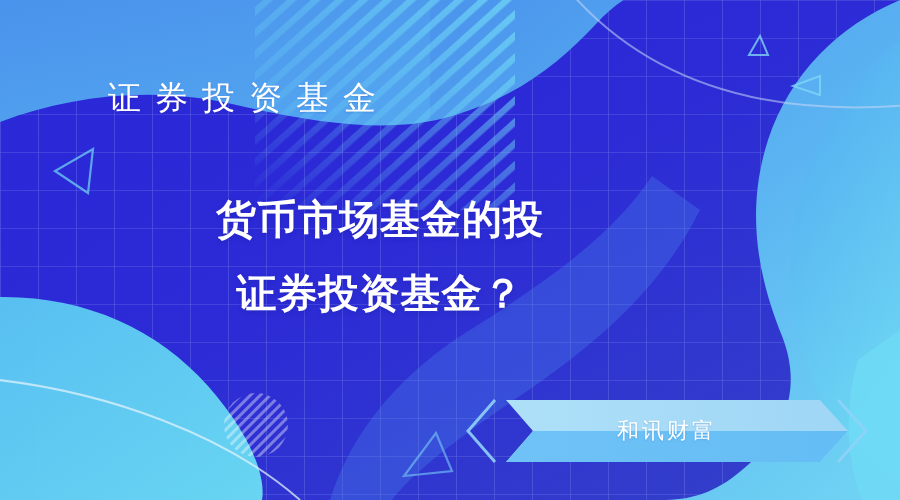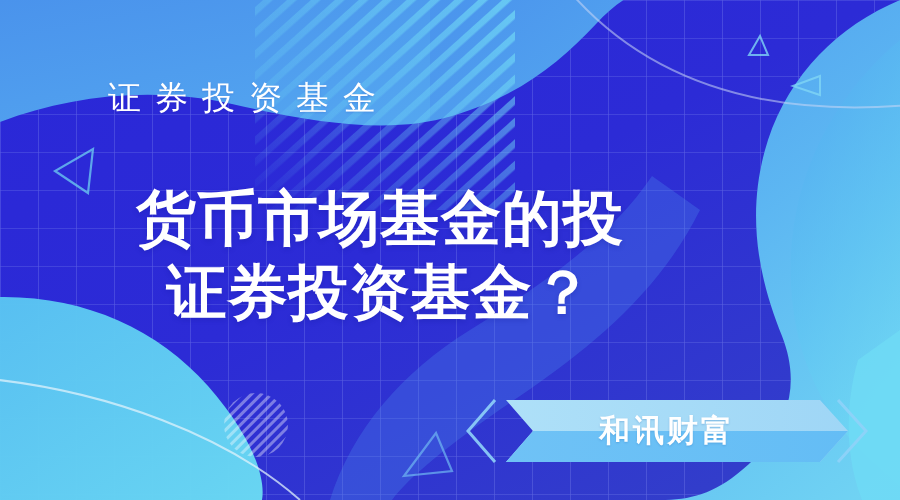--- a/index.html
+++ b/index.html
@@ -43,42 +43,42 @@
     white-space: nowrap;
     text-shadow: 0 1px 2px rgba(20,30,160,.18);
   }
   .title {
     position: absolute;
     left: 0px;
     top: 182px;
     width: 760px;
     text-align: center;
     color: #ffffff;
-    font-size: 60px;
+    font-size: 40px;
     line-height: 74px;
     font-weight: 700;
     letter-spacing: 1px;
     text-shadow: 0 2px 5px rgba(15,25,140,.22);
   }
   .title .line2 { display: block; }
 
   
   .ribbon-label {
     position: absolute;
     left: 497px;
     top: 399px;
     width: 340px;
     height: 64px;
     display: flex;
     align-items: center;
     justify-content: center;
     color: #ffffff;
-    font-size: 31px;
+    font-size: 22px;
     letter-spacing: 3px;
-    font-weight: 700;
+    font-weight: 400;
     text-shadow: 0 1px 2px rgba(25,90,170,.25);
   }
 </style>
 </head>
 <body>
 
 <div class="banner-root">
 
   <div class="layer">
     <svg class="bg-svg" width="900" height="500" viewBox="0 0 900 500" xmlns="http://www.w3.org/2000/svg">

